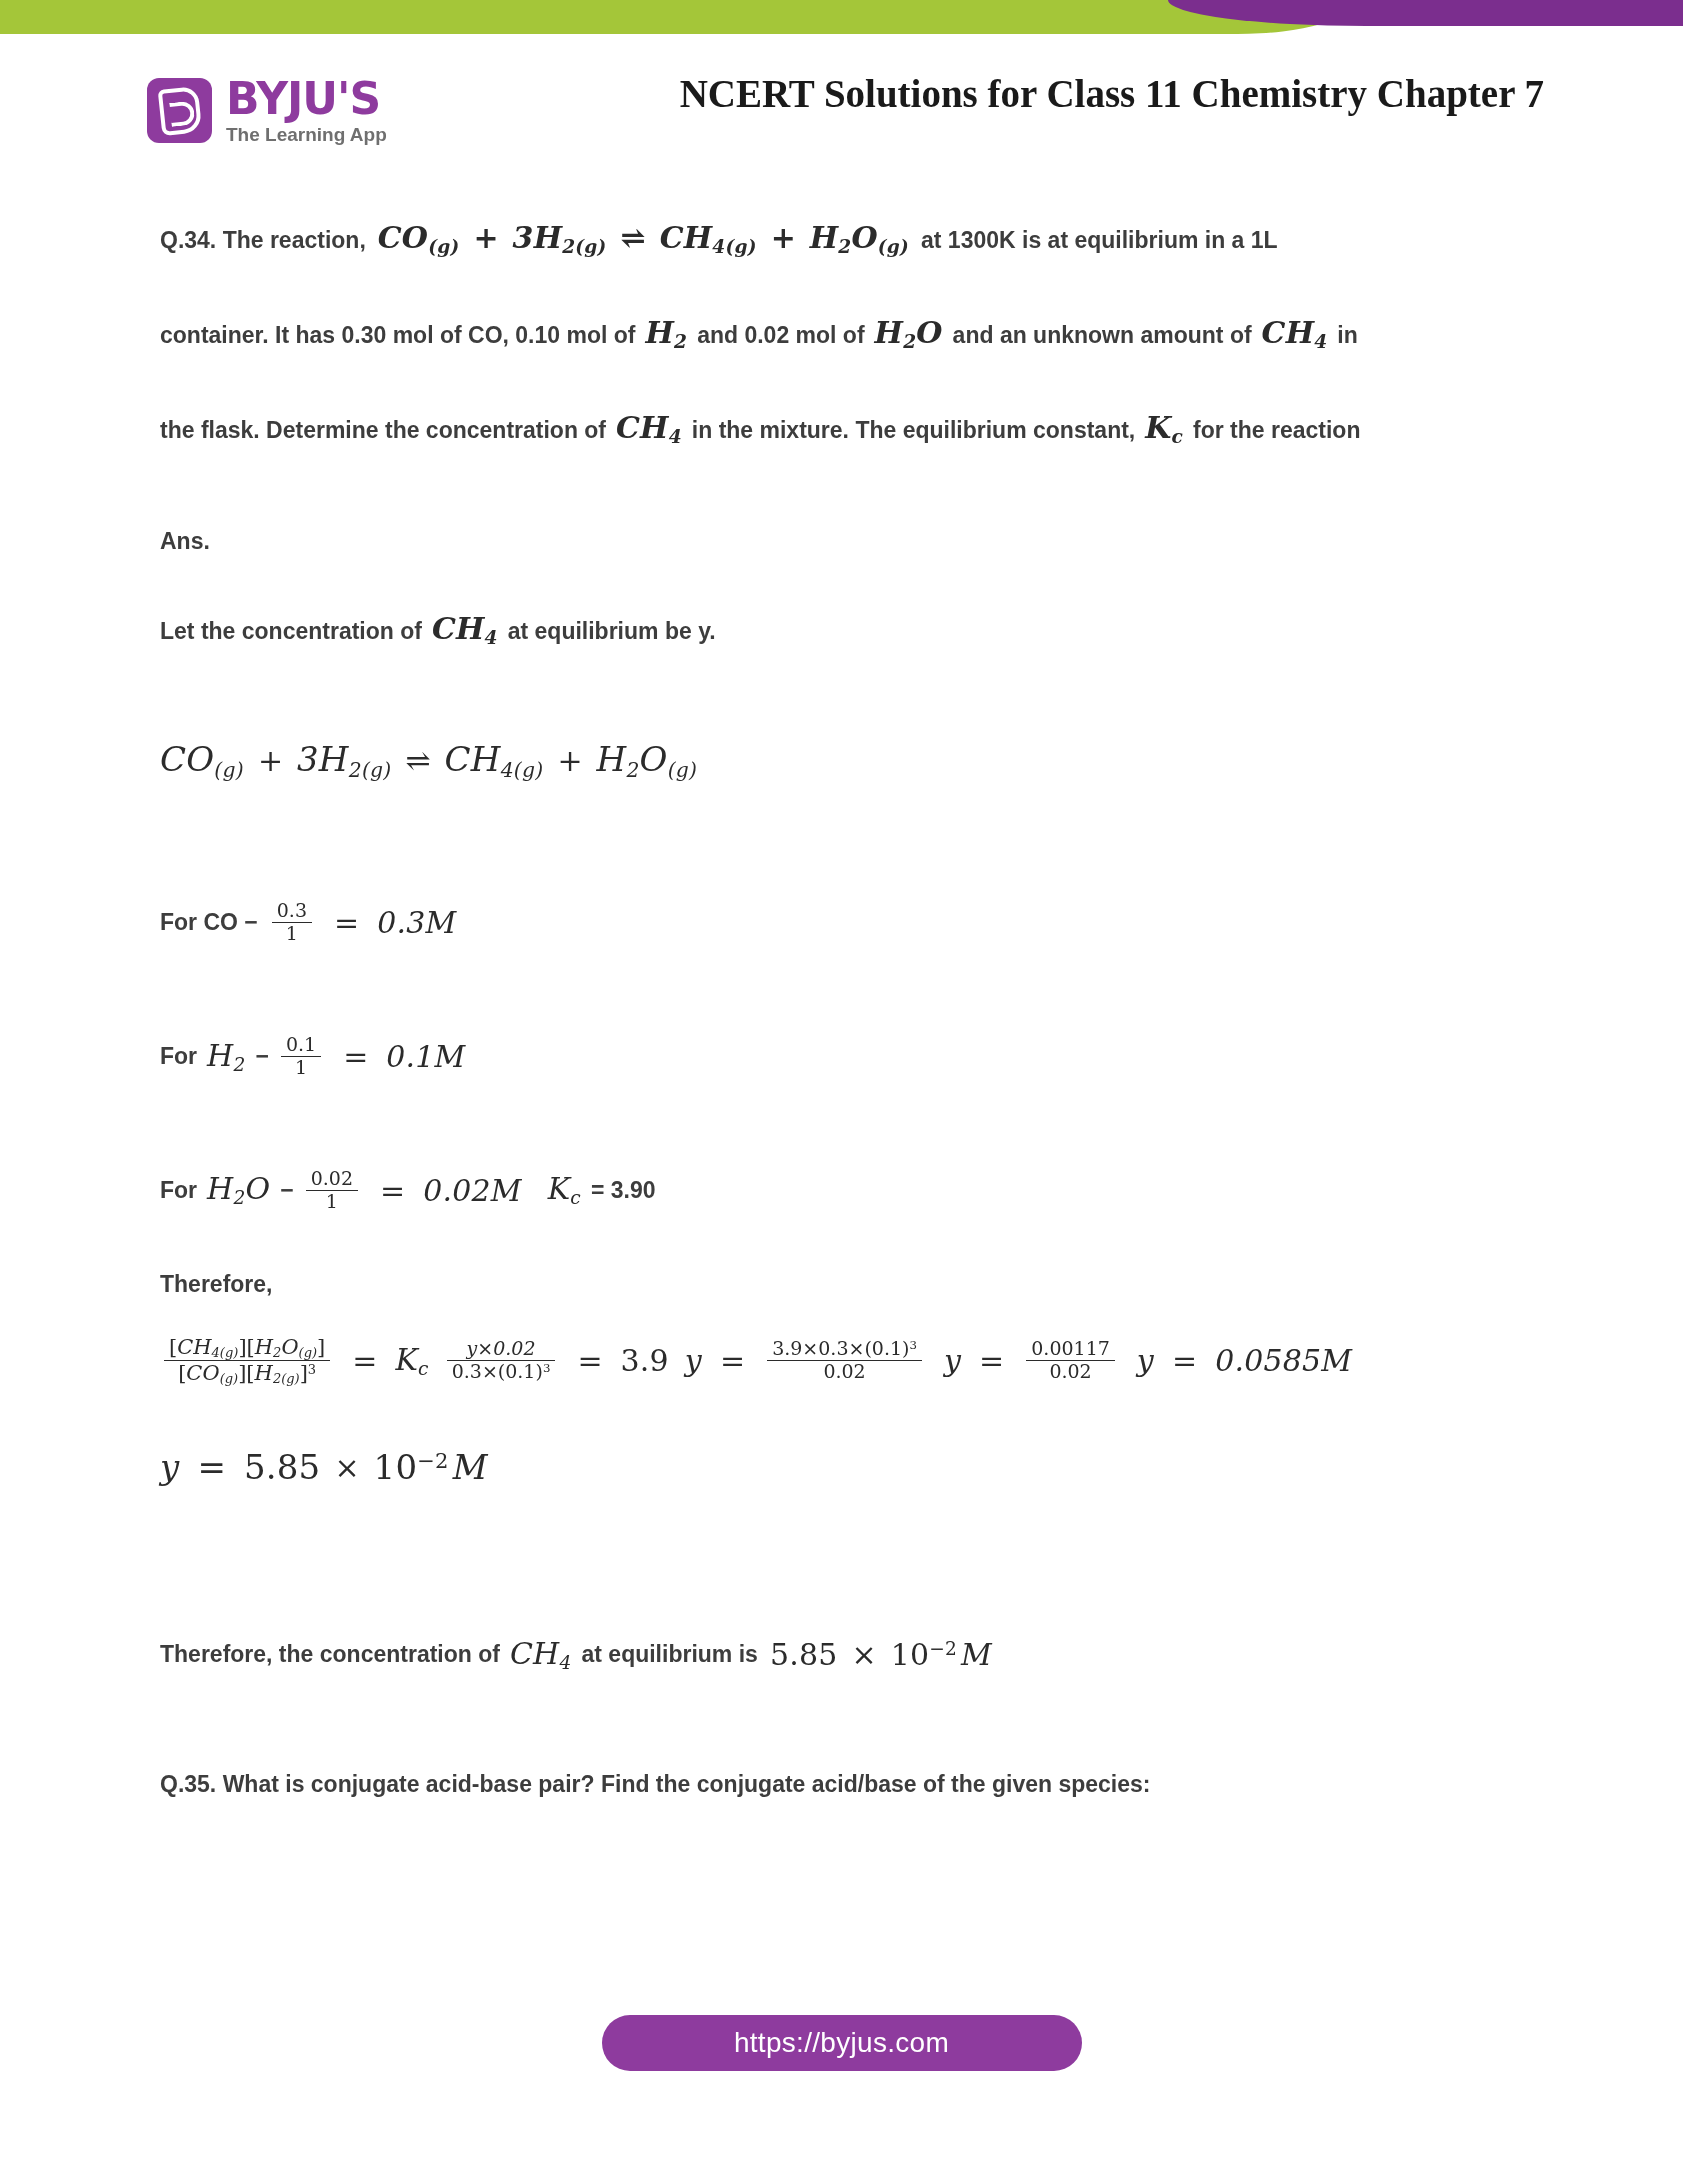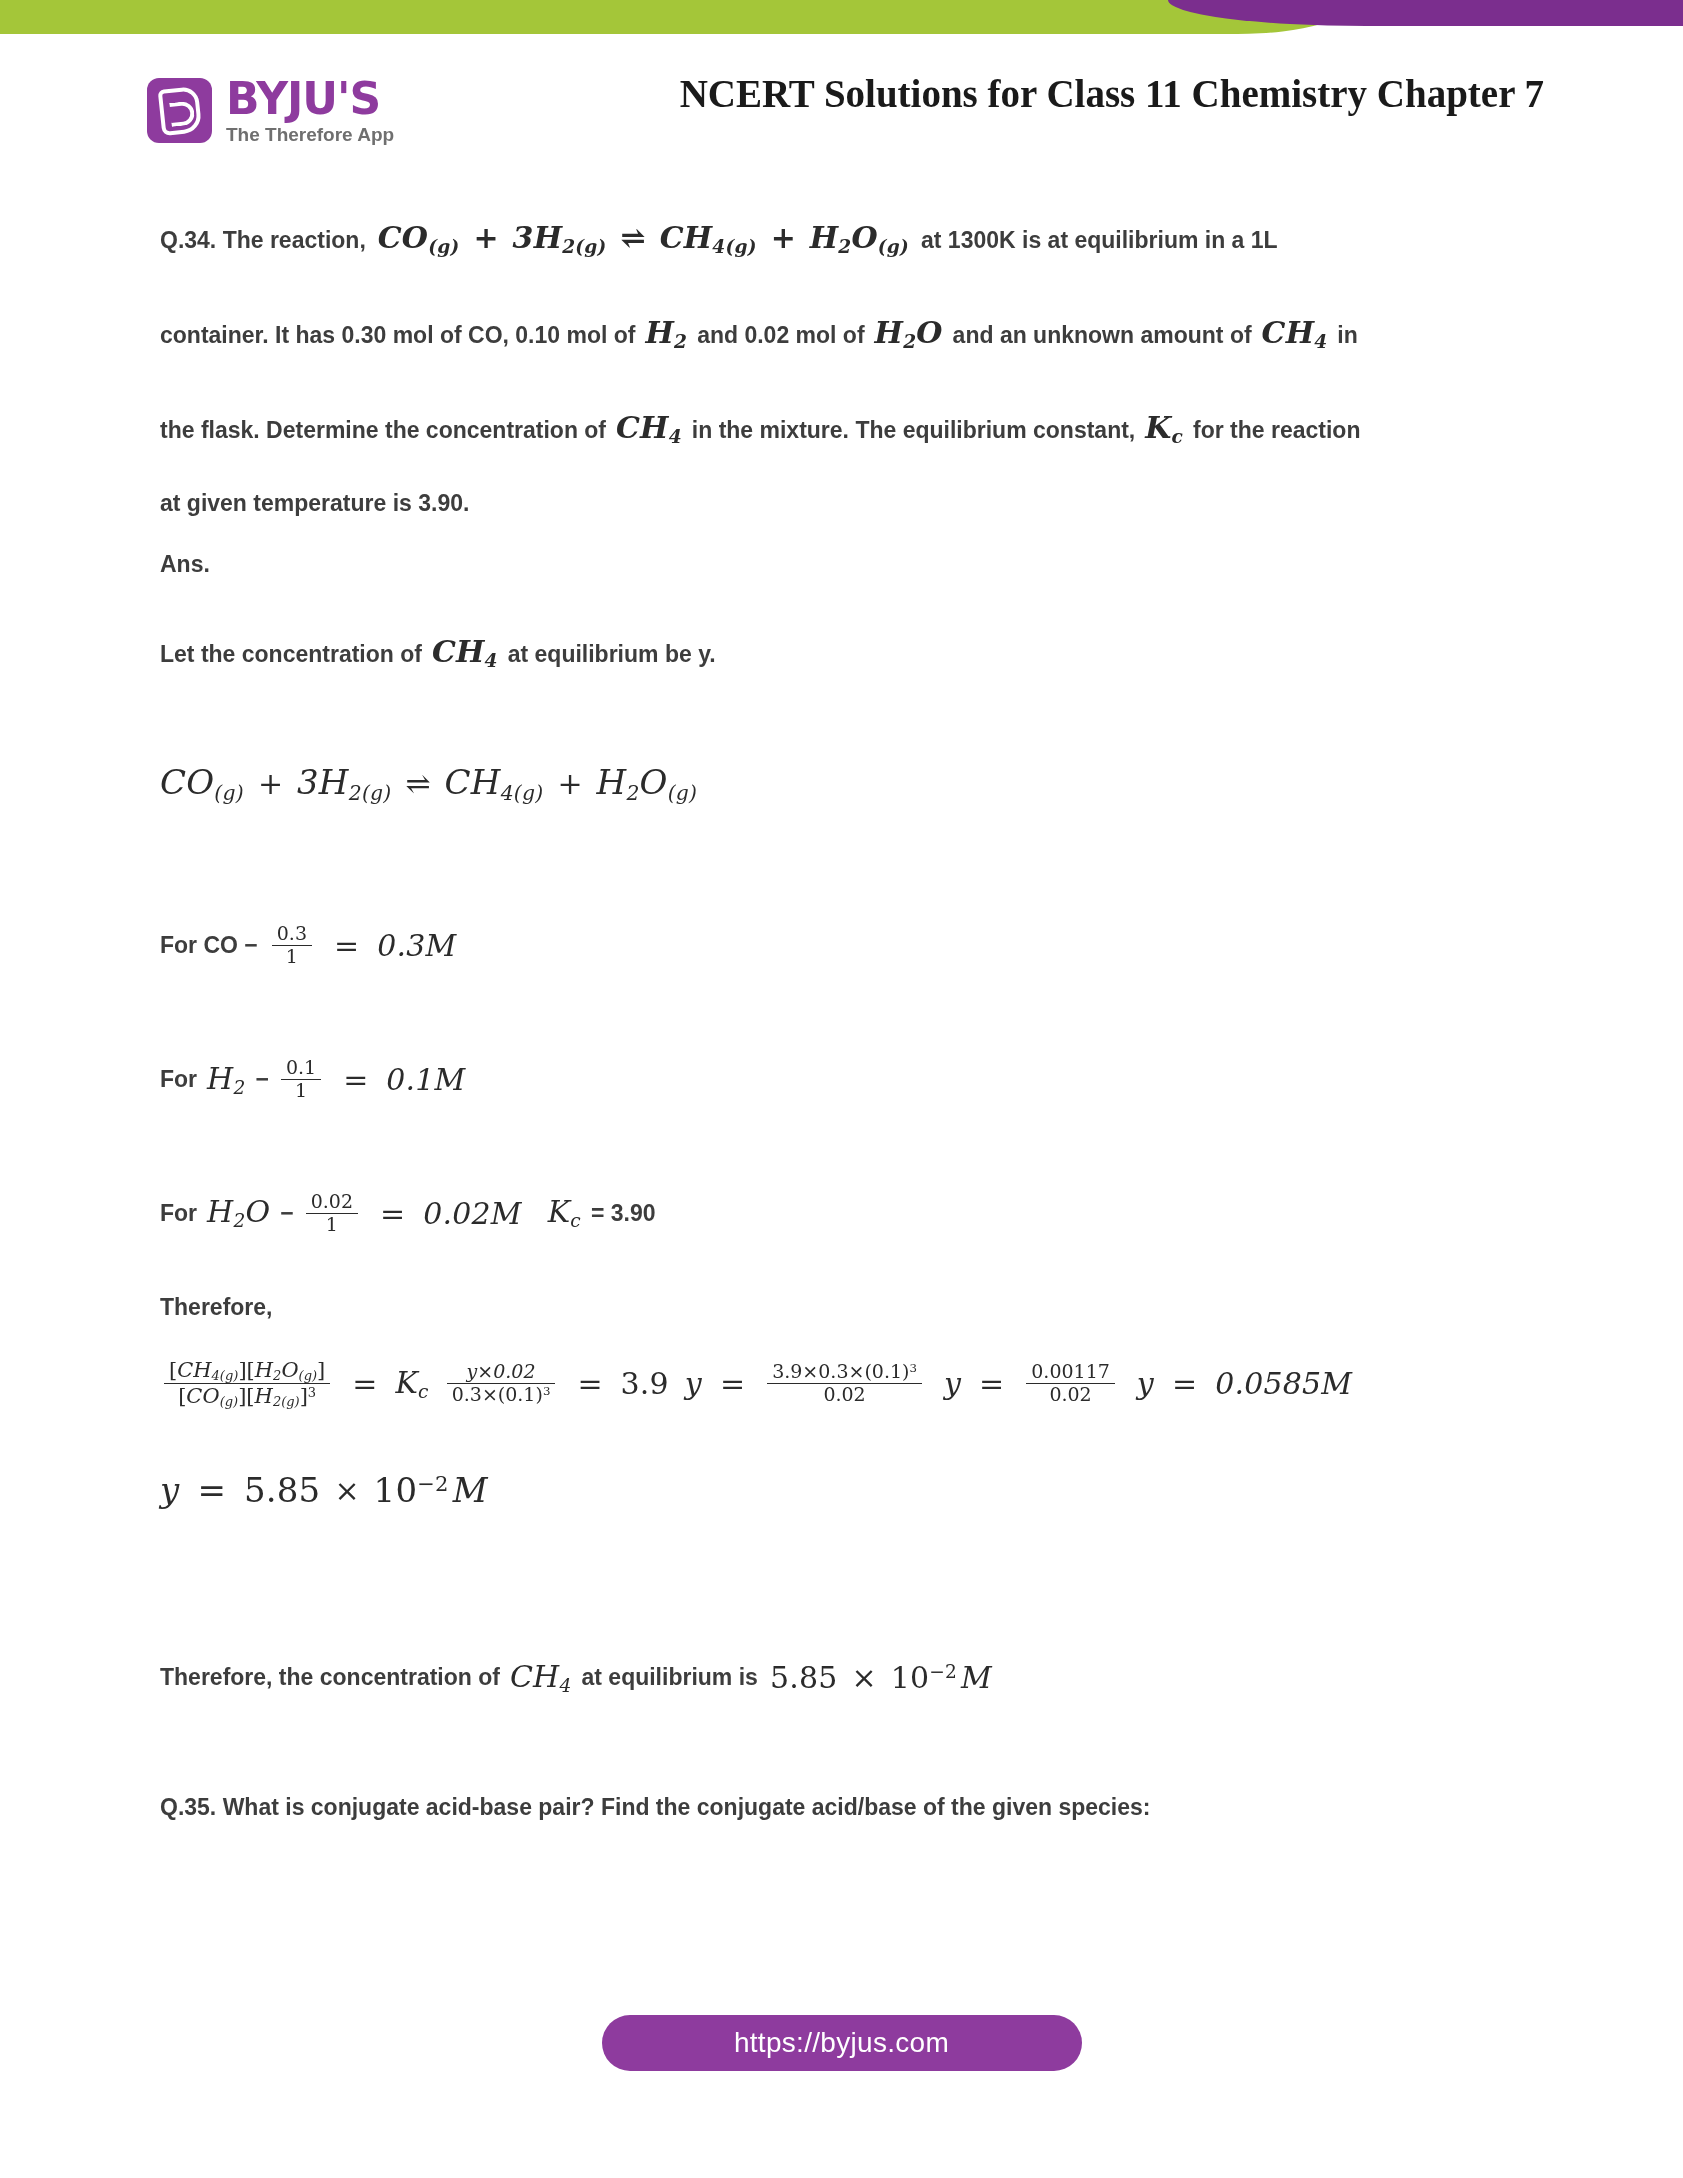--- a/index.html
+++ b/index.html
@@ -240,21 +240,21 @@
 </div>
 
 <div id="header">
 
   <div id="logo-block">
     <div id="logo-mark">
       <div class="b-glyph"></div>
     </div>
     <div id="logo-text-wrap">
       <div id="logo-wordmark">BYJU'S</div>
-      <div id="logo-tagline">The Therefore App</div>
+      <div id="logo-tagline">The Learning App</div>
     </div>
   </div>
 
   <div id="header-title">
     <div>NCERT Solutions for Class 11 Chemistry Chapter 7</div>
   </div>
 </div>
 
 <div id="content">
 
@@ -287,21 +287,20 @@
   <div class="qline">
     <span>the flask. Determine the concentration of</span>
     <span class="m" style="margin:0 10px"><span>CH</span><sub>4</sub></span>
     <span>in the mixture. The equilibrium constant,</span>
     <span class="m" style="margin:0 10px"><span>K</span><sub>c</sub></span>
     <span>for the reaction</span>
   </div>
 
   <div class="spacer-sm"></div>
 
-  <div class="qline">at given temperature is 3.90.</div>
 
   <div style="height:38px"></div>
 
   <div class="qline">Ans.</div>
 
   <div class="spacer-md"></div>
 
   <div class="pline">
     <span>Let the concentration of</span>
     <span class="m" style="margin:0 10px"><span>CH</span><sub>4</sub></span>

